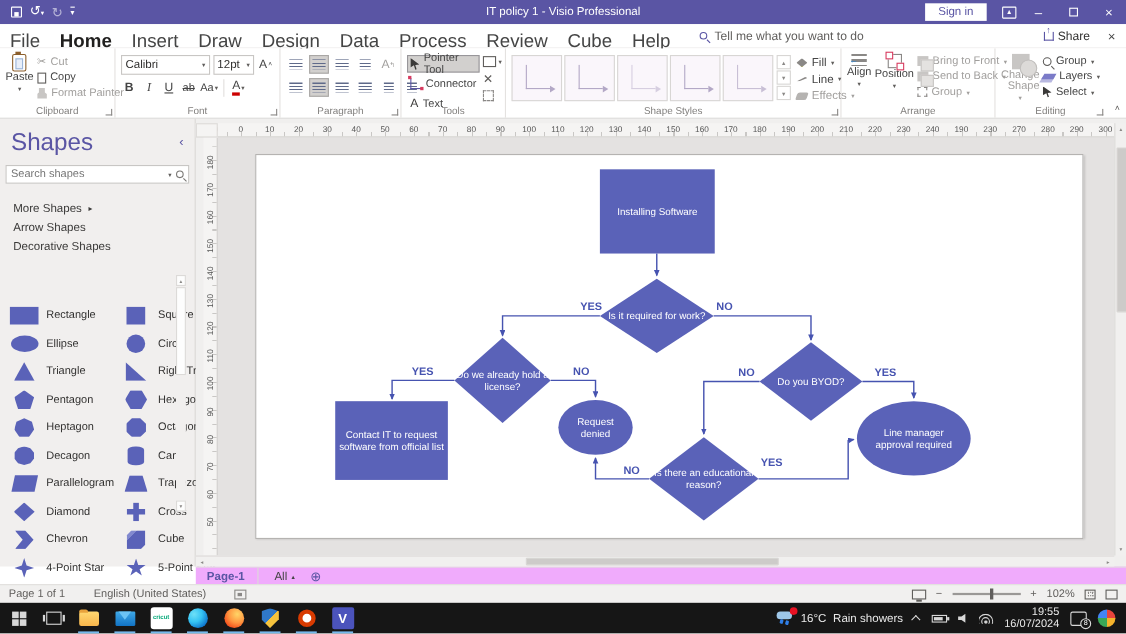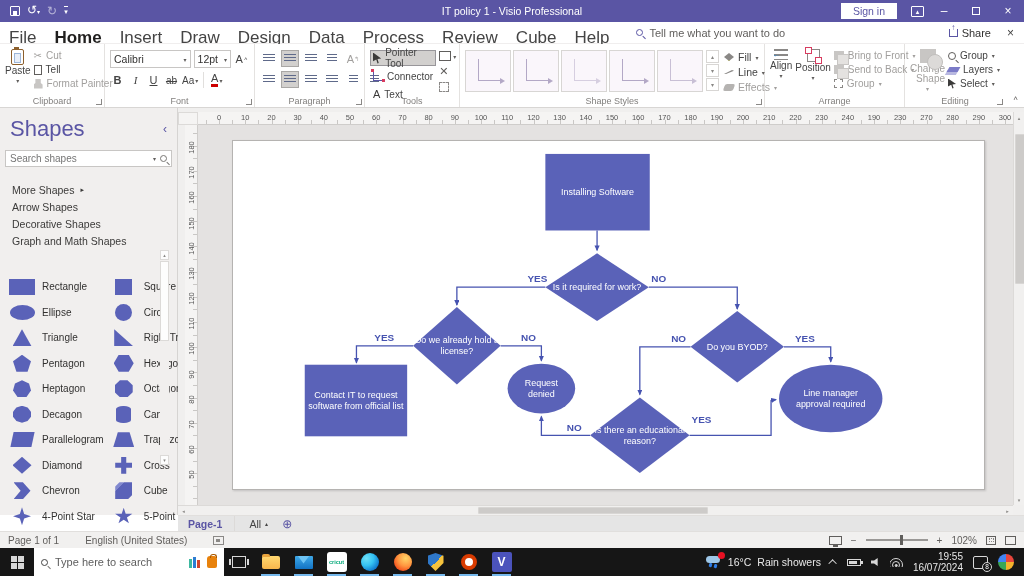--- a/index.html
+++ b/index.html
@@ -156,21 +156,21 @@
   .edge-label{fill:#4653b0;font-size:10px;font-weight:bold;text-anchor:middle}
   
   #vscroll{position:absolute;right:0;top:4px;bottom:10px;width:11px;background:#f1f0ef;border-left:1px solid #dcdad8;z-index:3}
   #vscroll .arr{height:11px;font-size:5px;color:#8a8886;display:flex;align-items:center;justify-content:center}
   #vscroll .thumb{position:absolute;top:22px;left:1px;right:1px;height:150px;background:#cdcbc9;border-radius:1px}
   #vscroll .arr.dn{position:absolute;bottom:0;left:0;right:0}
   #hscroll{position:absolute;left:0;right:11px;bottom:0;height:10px;background:#f1f0ef;border-top:1px solid #dcdad8;z-index:3}
   #hscroll .arr{position:absolute;top:0;width:11px;height:10px;font-size:5px;color:#8a8886;display:flex;align-items:center;justify-content:center}
   #hscroll .thumb{position:absolute;left:300px;top:1px;height:7px;width:230px;background:#cdcbc9;border-radius:1px}
   
-  #pagetabs{position:absolute;left:178px;top:515px;width:846px;height:16px;background:#e5e5e5;border-top:1px solid #e1dfdd;display:flex;align-items:center;gap:14px;padding-left:10px;font-size:10.5px}
+  #pagetabs{position:absolute;left:178px;top:515px;width:846px;height:16px;background:#f0abfc;border-top:1px solid #e1dfdd;display:flex;align-items:center;gap:14px;padding-left:10px;font-size:10.5px}
   .ptab{color:#5a55a4;font-weight:bold;border-right:1px solid #dcdad8;padding-right:12px;height:100%;display:flex;align-items:center}
   .ptab-all{color:#444;display:flex;gap:4px;align-items:center}
   .addpage{color:#5a55a4;font-size:12px}
   
   #statusbar{position:absolute;left:0;top:531px;width:1024px;height:17px;background:#f1f0ef;border-top:1px solid #e1dfdd;display:flex;align-items:center;font-size:10px;color:#605e5c;padding:0 8px;gap:26px}
   .macro-ic{width:11px;height:9px;border:1px solid #8a8886;position:relative}
   .macro-ic::after{content:'';position:absolute;left:2px;top:2px;width:4px;height:3px;background:#8a8886}
   .sb-right{margin-left:auto;display:flex;align-items:center;gap:9px}
   .mon-ic{width:13px;height:9px;border:1px solid #605e5c;position:relative}
   .mon-ic::after{content:'';position:absolute;left:3px;bottom:-3px;width:5px;height:1.5px;background:#605e5c}
@@ -288,21 +288,21 @@
       <span class="cap">Paste</span>
         <span class="car">▾</span>
     </div>
     <div class="smallrows">
       <div class="srow gray">
           <span class="scis">✂</span>
           <span>Cut</span>
         </div>
       <div class="srow">
           <span class="copy-ic"></span>
-          <span>Tell</span>
+          <span>Copy</span>
         </div>
       <div class="srow gray">
           <span class="fp-ic"></span>
           <span>Format Painter</span>
         </div>
     </div>
     <div class="rg-label">Clipboard</div>
     <span class="launcher"></span>
   </div>
 
@@ -518,21 +518,20 @@
   </div>
   <div class="sp-search">
     <input type="text" placeholder="Search shapes" style="">
     <span class="car">▾</span>
     <span class="mag gray"></span>
   </div>
   <div id="stencil-sections">
       <div class="sec-row">More Shapes<span style="font-size: 7px;">▸</span></div>
       <div class="sec-row">Arrow Shapes</div>
       <div class="sec-row">Decorative Shapes</div>
-      <div class="sec-row">Graph and Math Shapes</div>
     </div>
   <div id="gallery">
       <div class="gal-item">
         <span class="gal-ic">
           <span class="shp shp-rectangle"></span>
         </span>
         <span class="gal-label">Rectangle</span>
       </div>
       <div class="gal-item">
         <span class="gal-ic">
@@ -792,30 +791,20 @@
 
 <div id="taskbar">
   <span class="start">
     <span class="winlogo">
         <i></i>
         <i></i>
         <i></i>
         <i></i>
       </span>
   </span>
-  <div class="tb-search">
-    <span class="mag gray" style="border-color:#444"></span>
-    <span class="txt">Type here to search</span>
-    <span class="mini-books">
-        <i></i>
-        <i></i>
-        <i></i>
-      </span>
-    <span class="backpack"></span>
-  </div>
   <span class="taskview">
       <span class="tv-ic"></span>
     </span>
   <div id="tb-apps">
       <div class="tb-app">
         <span class="ico-file-explorer"></span>
         <span class="ul"></span>
       </div>
       <div class="tb-app">
         <span class="ico-mail"></span>

